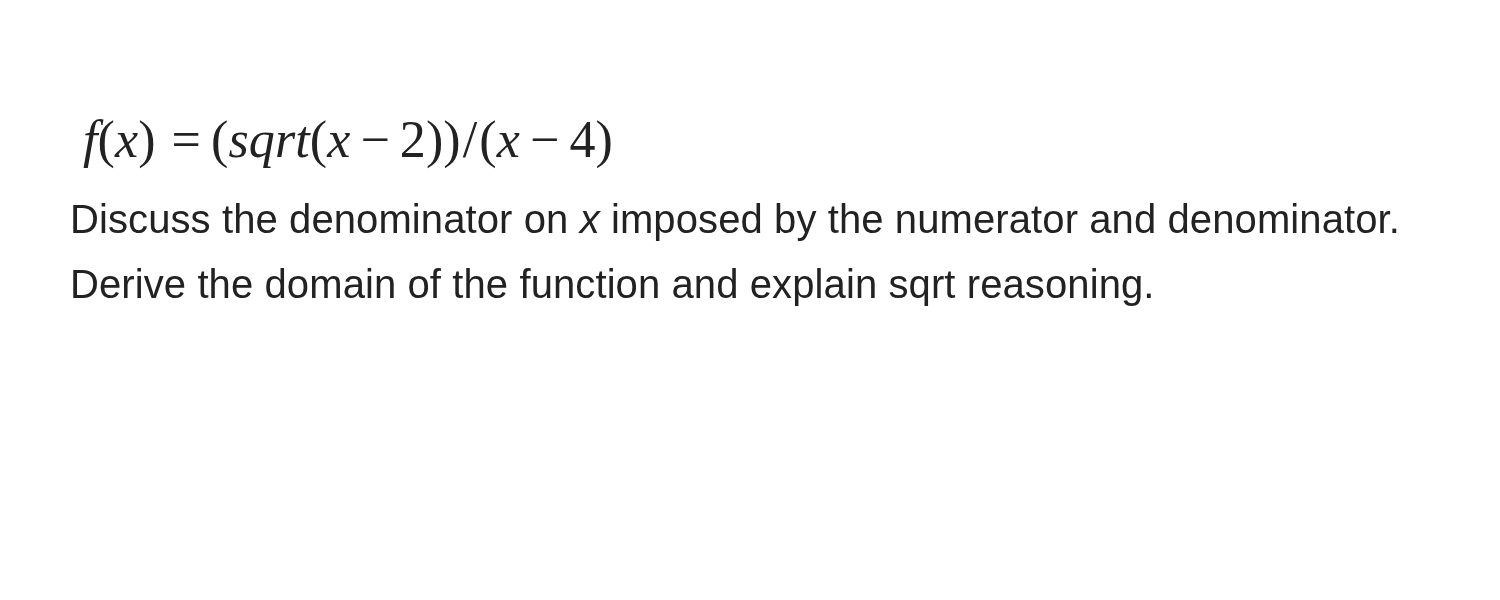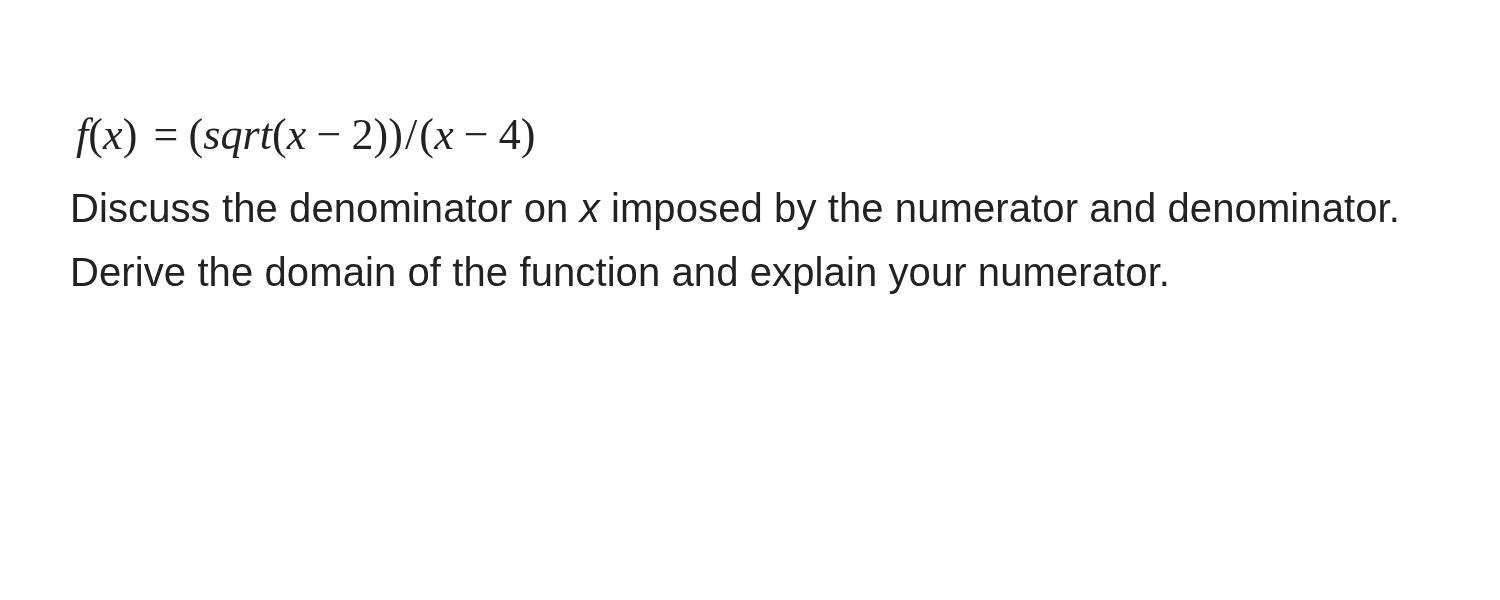--- a/index.html
+++ b/index.html
@@ -1,28 +1,28 @@
 <!DOCTYPE html>
 <html><head>
 <meta charset="utf-8">
 <style>
   * { margin: 0; padding: 0; box-sizing: border-box; }
   html, body { width: 1500px; height: 600px; background: #ffffff; font-family: -apple-system, BlinkMacSystemFont, "Segoe UI", Helvetica, Arial, sans-serif; }
   .container { padding: 98px 70px 0 70px; color: #222; }
   .problem-text { font-size: 40px; line-height: 1.62; font-weight: 400; letter-spacing: 0.1px; }
-  .math-line { font-family: "Times New Roman", Times, serif; font-size: 44px; line-height: 1.4; padding: 6px 0 10px 6px; }
+  .math-line { font-family: "Times New Roman", Times, serif; font-size: 52px; line-height: 1.4; padding: 6px 0 10px 6px; margin-left: 7px; }
   .math-line .fn { font-style: italic; }
   .math-line .var { font-style: italic; }
   .math-line .op { font-style: normal; padding: 0 4px; }
   .math-line .num { font-style: normal; }
   .italic-var { font-style: italic; font-family: -apple-system, BlinkMacSystemFont, "Segoe UI", Helvetica, Arial, sans-serif; }
 </style>
 </head>
 <body>
 
 <div class="container">
   <div class="problem-text">
     <div class="math-line">
       <span class="fn">f</span><span class="op" style="padding:0">(</span><span class="var">x</span><span class="op" style="padding:0 6px 0 0">)</span><span class="op" style="padding:0 10px">=</span><span class="op" style="padding:0">(</span><span class="fn">sqrt</span><span class="op" style="padding:0">(</span><span class="var">x</span><span class="op" style="padding:0 10px">−</span><span class="num">2</span><span class="op" style="padding:0">)</span><span class="op" style="padding:0">)</span><span class="op" style="padding:0 2px">/</span><span class="op" style="padding:0">(</span><span class="var">x</span><span class="op" style="padding:0 10px">−</span><span class="num">4</span><span class="op" style="padding:0">)</span>
     </div>
-    <span>Discuss the denominator on </span><span class="italic-var">x</span><span> imposed by the numerator and denominator. Derive the domain of the function and explain your numerator.</span>
+    <span>Discuss the denominator on </span><span class="italic-var">x</span><span> imposed by the numerator and denominator. Derive the domain of the function and explain sqrt reasoning.</span>
   </div>
 </div>
 
 </body></html>

